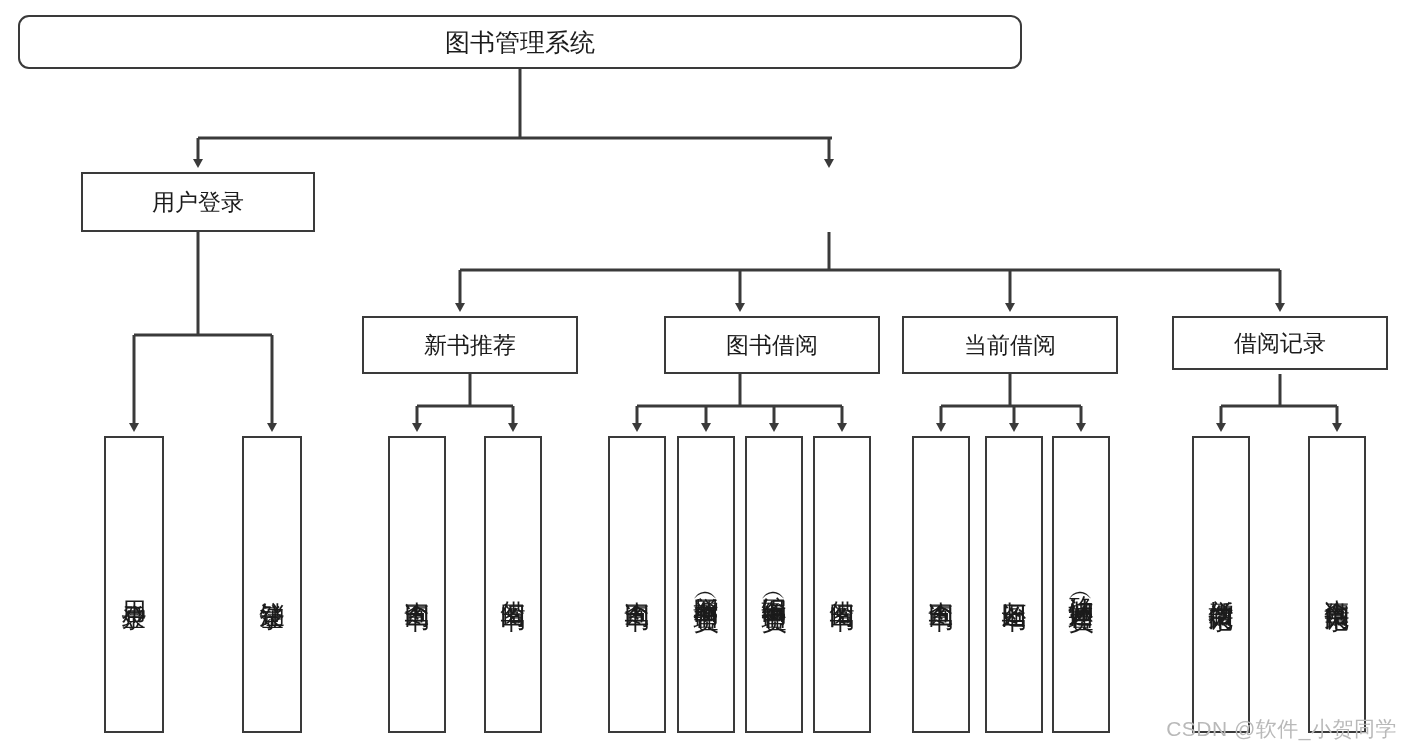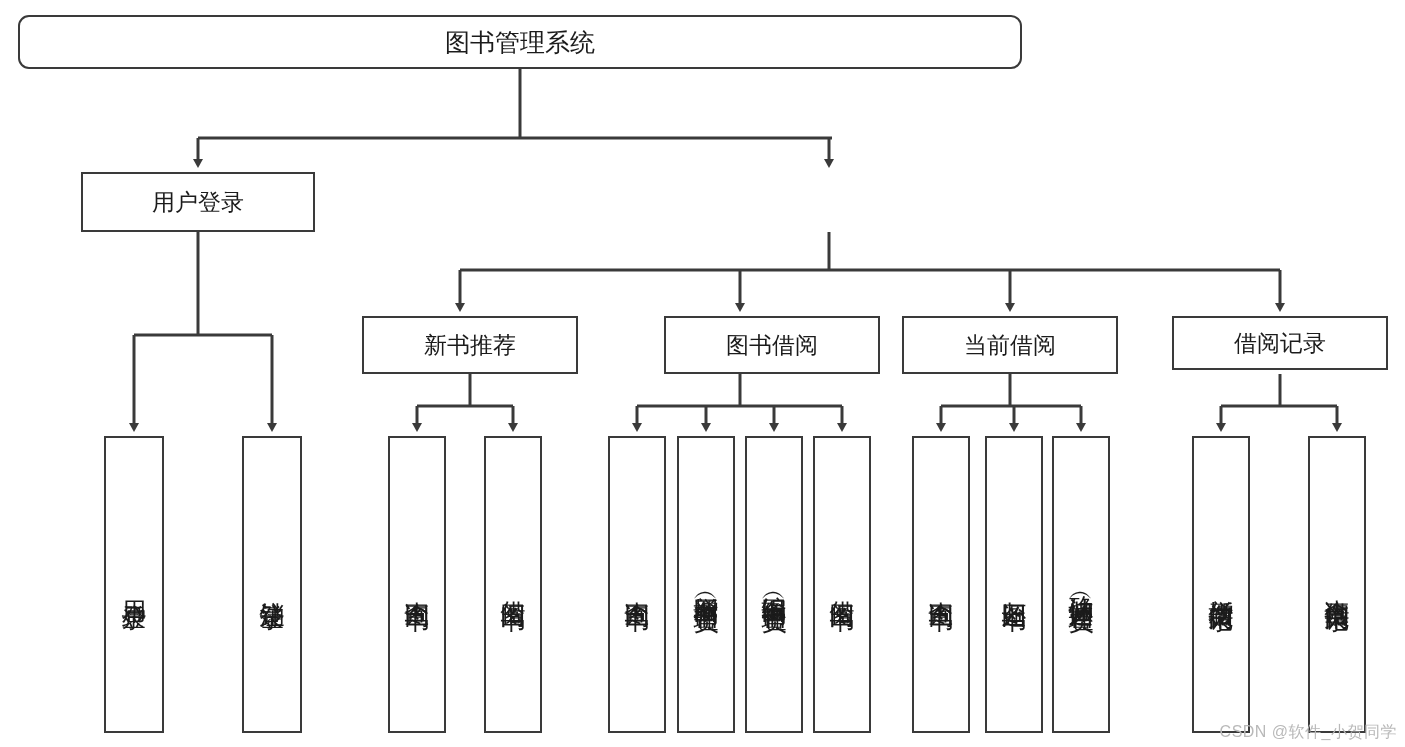--- a/index.html
+++ b/index.html
@@ -55,21 +55,21 @@
     display: block;
   }
   .node.leaf .label {
     writing-mode: vertical-rl;
     text-orientation: upright;
   }
   #watermark {
     position: absolute;
     right: 8px;
     bottom: 4px;
-    font-size: 16px;
+    font-size: 21px;
     color: #b9b9b9;
     letter-spacing: 0.5px;
     white-space: nowrap;
   }
 </style>
 </head>
 <body>
 
 <div id="canvas">
 

